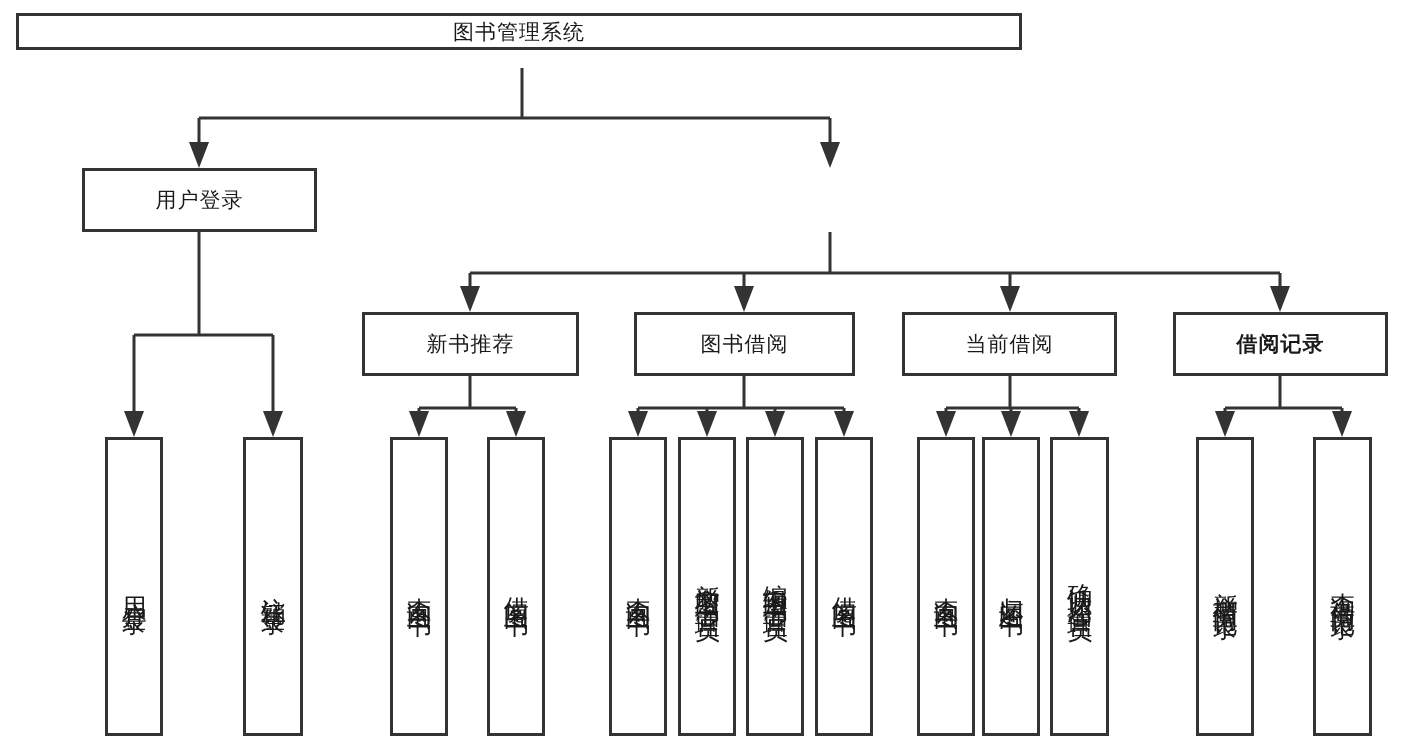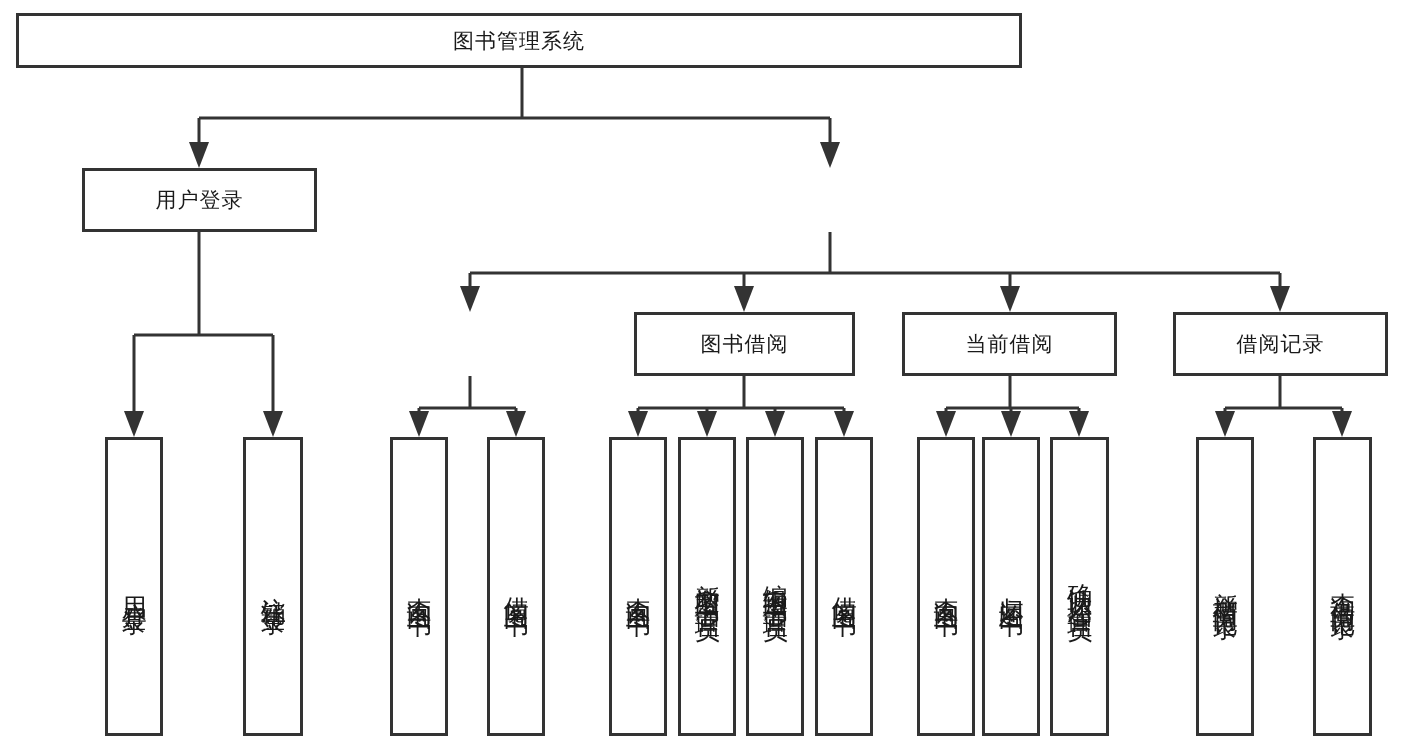--- a/index.html
+++ b/index.html
@@ -75,35 +75,38 @@
         <polygon points="1001,411 1021,411 1011,437"></polygon>
         <polygon points="1069,411 1089,411 1079,437"></polygon>
       </g>
       <g>
         <path d="M1280,376 V408 M1225,408 H1342 M1225,408 V417 M1342,408 V417"></path>
         <polygon points="1215,411 1235,411 1225,437"></polygon>
         <polygon points="1332,411 1352,411 1342,437"></polygon>
       </g>
     </svg>
 
-  <div class="box hbox" style="left:16px;top:13px;width:1006px;height:55px;">
+  <div class="box hbox" style="left:16px;top:13px;width:1006px;height:37px;">
     <span>图书管理系统</span>
   </div>
 
   <div class="box hbox" style="left:82px;top:168px;width:235px;height:64px;">
     <span>用户登录</span>
   </div>
 
+  <div class="box hbox" style="left:362px;top:312px;width:217px;height:64px;">
+    <span>新书推荐</span>
+  </div>
   <div class="box hbox" style="left:902px;top:312px;width:215px;height:64px;">
     <span>当前借阅</span>
   </div>
   <div class="box hbox" style="left:634px;top:312px;width:221px;height:64px;">
     <span>图书借阅</span>
   </div>
-  <div class="box hbox" style="left:1173px;top:312px;width:215px;height:64px;">
+  <div class="box hbox" style="left:1173px;top:312px;width:215px;height:64px;font-weight:bold;">
     <span>借阅记录</span>
   </div>
 
   <div class="box leaf" style="left:105px;top:437px;width:58px;height:299px;">
     <span class="vtext">用户登录</span>
   </div>
   <div class="box leaf" style="left:243px;top:437px;width:60px;height:299px;">
     <span class="vtext">注销登录</span>
   </div>
 

